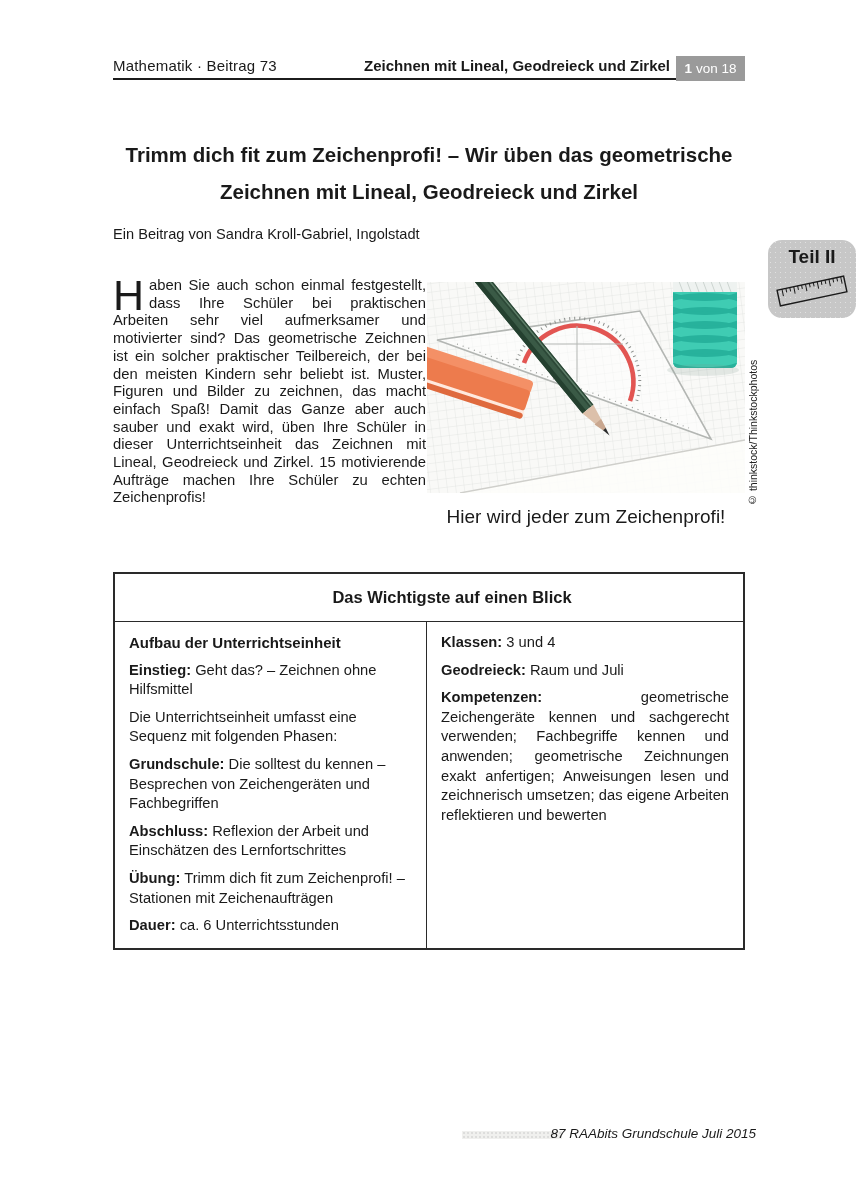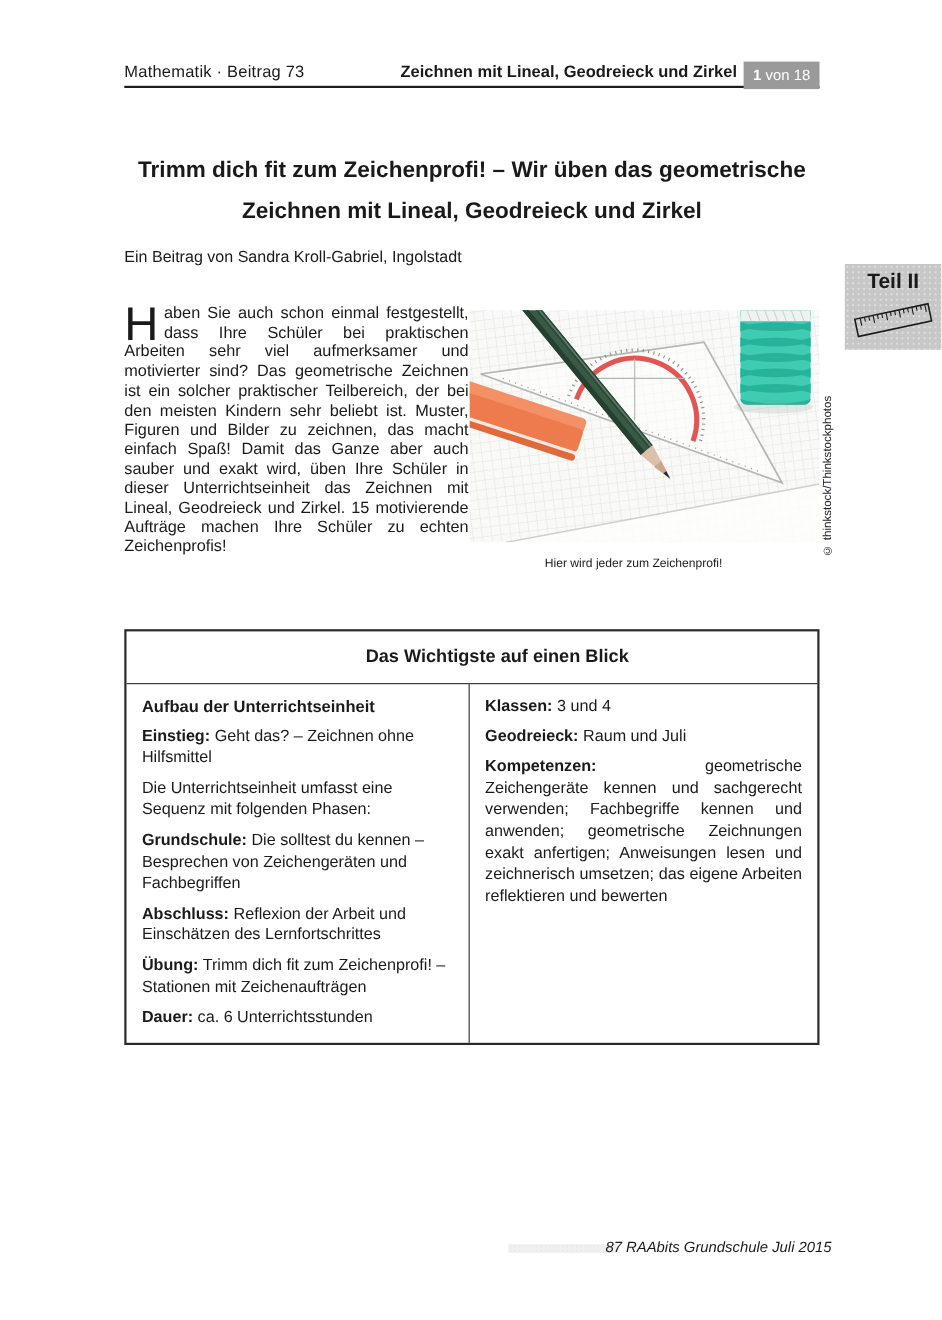--- a/index.html
+++ b/index.html
@@ -22,39 +22,39 @@
 
   
   .doc-title{left:113px;top:136px;width:632px;text-align:center;
     font-size:20.5px;font-weight:bold;line-height:37px;}
   .byline{left:113px;top:226px;font-size:14.6px;}
 
   
   .teil-tab{
     left:768px;top:240px;width:88px;height:78px;background:#c7c7c7;
     background-image:radial-gradient(circle,rgba(255,255,255,.45) .8px,transparent .9px);
-    background-size:5px 5px;text-align:center;
+    background-size:5px 5px;text-align:center;border-radius:14px;
   }
   .teil-tab .lbl{font-size:19px;font-weight:bold;margin-top:6px;}
   .teil-tab svg{margin-top:2px;}
 
   
   .intro{left:113px;top:277px;width:313px;font-size:14.8px;line-height:17.7px;
     text-align:justify;}
   .dropcap{float:left;font-size:43px;line-height:33px;padding-right:5px;padding-top:2px;}
 
   
   .photo{left:427px;top:282px;width:318px;height:211px;}
   .credit{
     left:744px;top:282px;height:224px;width:17px;
     writing-mode:vertical-rl;transform:rotate(180deg);
     font-size:10.5px;color:#222;text-align:left;
     display:flex;align-items:center;
   }
-  .caption{left:417px;top:506px;width:318px;text-align:center;font-size:11px;}
+  .caption{left:427px;top:506px;width:318px;text-align:center;font-size:19px;}
 
   
   .ov-table{left:113px;top:572px;width:632px;border:2px solid #2a2a2a;box-sizing:border-box;}
   .ov-head{height:47px;line-height:47px;text-align:center;font-size:16.5px;font-weight:bold;
     border-bottom:1.5px solid #2a2a2a;padding-left:46px;}
   .ov-body{display:flex;min-height:286px;}
   .ov-col{box-sizing:border-box;padding:11px 14px 12px 14px;font-size:14.7px;line-height:19.6px;}
   .ov-col.left{width:312px;border-right:1.5px solid #2a2a2a;}
   .ov-col.right{flex:1;}
   .ov-col p{margin:0 0 8px 0;}

